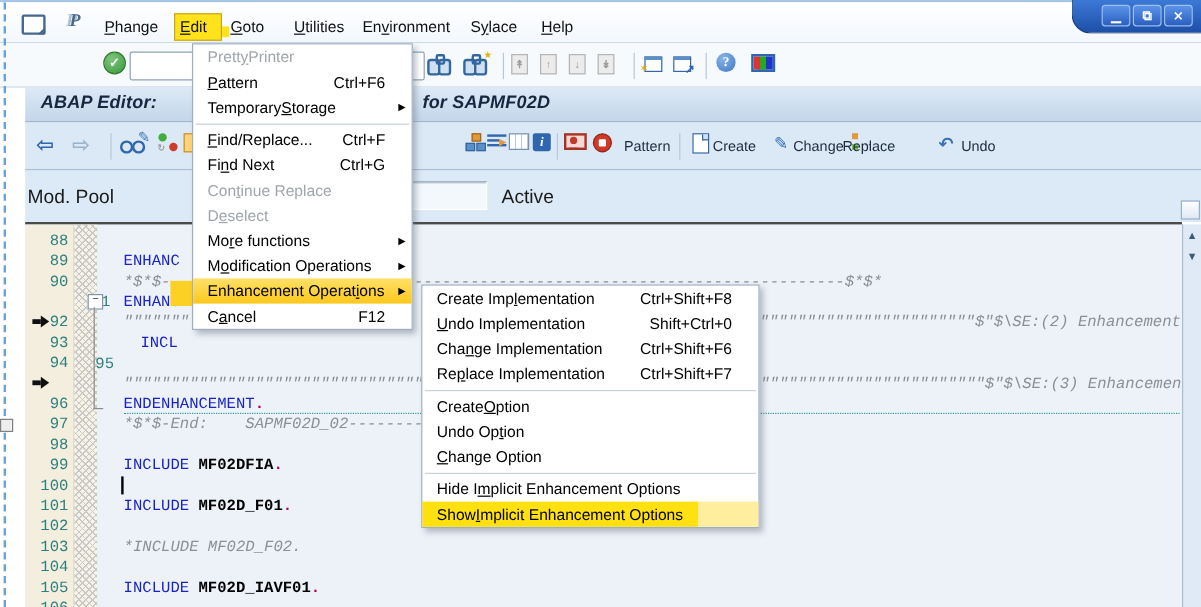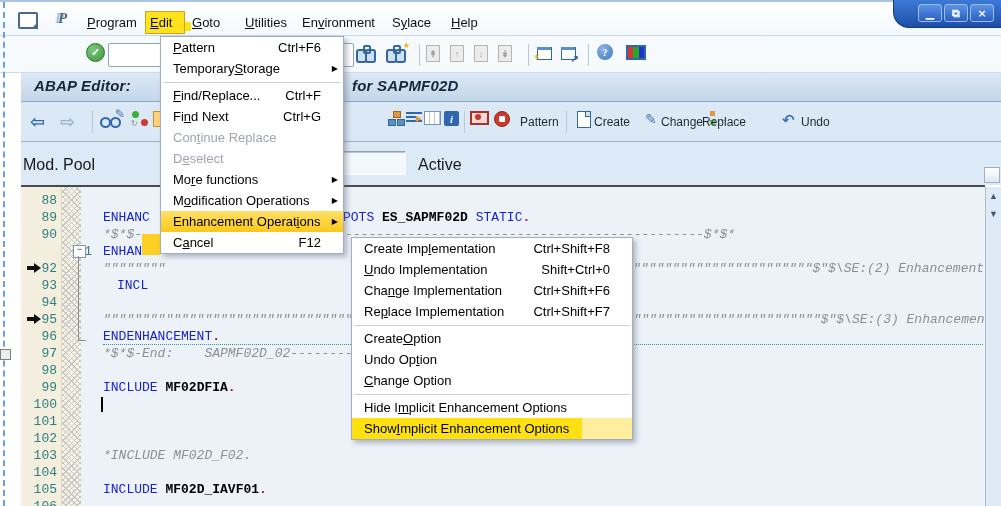--- a/index.html
+++ b/index.html
@@ -81,21 +81,21 @@
 
   <div id="menubar">
       <div class="icn" style="left: 18px; top: 10px;">
         <span style="position:relative;width:16px;height:13px;border:2px solid #47698e;border-radius:2px;background:#fff">
           <span style="position:absolute;right:-2px;bottom:-2px;width:7px;height:7px;background:#47698e;clip-path:polygon(0 100%,100% 0,100% 100%)"></span>
         </span>
       </div>
       <div class="icn" style="left: 58px; top: 8px;">
         <span style="font:italic 700 15px 'Liberation Serif',serif;color:#47698e;text-shadow:-3px 0 0 rgba(71,105,142,.4)">P</span>
       </div>
-      <div class="menu-item" style="left: 87px;"><span class="u">P</span><span>rogram</span></div>
+      <div class="menu-item" style="left: 87px;"><span class="u">P</span><span>hange</span></div>
       <div class="edit-marker" style="left: 145px; top: 9px; width: 38px; height: 21px;"></div>
       <div class="edit-marker-nub" style="left: 182px; top: 20px; width: 9px; height: 9px;"></div>
       <div class="menu-item" style="left: 150px;"><span class="u">E</span><span>dit</span></div>
       <div class="menu-item" style="left: 192px;"><span class="u">G</span><span>oto</span></div>
       <div class="menu-item" style="left: 245px;"><span class="u">U</span><span>tilities</span></div>
       <div class="menu-item" style="left: 302px;"><span>En</span><span class="u">v</span><span>ironment</span></div>
       <div class="menu-item" style="left: 392px;"><span>S</span><span class="u">y</span><span>lace</span></div>
       <div class="menu-item" style="left: 451px;"><span class="u">H</span><span>elp</span></div>
     </div>
   <div id="toolbar">
@@ -254,70 +254,75 @@
     <span class="lbl" style="left:397px">Active</span>
     <div class="splitbtn"></div>
   </div>
 
   <div id="code-layer">
       <div class="gutterbg"></div>
       <div class="hatch"></div>
       <div class="lnum" style="top: 5px;">88</div>
       <div class="lnum" style="top: 22px;">89</div>
       <div class="codefrag" style="left: 82px; top: 22px;"><span class="kw">ENHANC</span></div>
-      <div class="codefrag" style="left: 322px; top: 22px;"><span class="kw">POTS </span><span class="id">ES_SAPMF02D </span><span class="kw">STATIC</span><span class="dot">.</span></div>
       <div class="lnum" style="top: 39px;">90</div>
       <div class="codefrag" style="left: 82px; top: 39px;"><span class="cm">*$*$-.</span></div>
       <div class="codefrag cm" style="left: 324px; top: 39px;">----------------------------------------------$*$*</div>
       <div class="lnum" style="top: 56px; padding-left: 35px;">91</div>
       <div class="foldbox" style="left: 52px; top: 58px;">−</div>
       <div class="foldline" style="left: 57px; top: 69px; height: 84px;"></div>
       <div class="codefrag" style="left: 82px; top: 56px;"><span class="kw">ENHANC</span></div>
       <div class="lnum" style="top: 73px;">92</div>
       <div class="garrow" style="left: 6px; top: 76px;">
         <i></i>
         <b></b>
       </div>
       <div class="codefrag cm" style="left: 82px; top: 73px;">""""""""</div>
       <div class="codefrag cm" style="left: 612px; top: 73px;">"""""""""""""""""""""""$"$\SE:(2) Enhancement</div>
       <div class="lnum" style="top: 90px;">93</div>
       <div class="codefrag" style="left: 96px; top: 90px;"><span class="kw">INCL</span></div>
       <div class="lnum" style="top: 107px;">94</div>
-      <div class="lnum" style="top: 124px;">95</div>
+      <div class="lnum" style="top: 108px; padding-left: 38px;">95</div>
       <div class="garrow" style="left: 6px; top: 127px;">
         <i></i>
         <b></b>
       </div>
       <div class="codefrag cm" style="left: 82px; top: 124px;">""""""""""""""""""""""""""""""""""""""""""""""""""""""""""""""""""""""""""""""""""""""""""""$"$\SE:(3) Enhancement</div>
       <div class="lnum" style="top: 141px;">96</div>
       <div class="dotline" style="left: 82px; top: 157px; width: 880px;"></div>
       <div class="codefrag" style="left: 82px; top: 141px;"><span class="kw">ENDENHANCEMENT</span><span class="dot">.</span></div>
       <div class="lnum" style="top: 158px;">97</div>
       <div class="codefrag cm" style="left: 82px; top: 158px;">*$*$-End:    SAPMF02D_02----------------------------------------</div>
       <div class="lnum" style="top: 175px;">98</div>
       <div class="lnum" style="top: 192px;">99</div>
       <div class="codefrag" style="left: 82px; top: 192px;"><span class="kw">INCLUDE </span><span class="id">MF02DFIA</span><span class="dot">.</span></div>
       <div class="lnum" style="top: 209px;">100</div>
       <div class="cursor" style="left: 80px; top: 210px;"></div>
       <div class="lnum" style="top: 226px;">101</div>
+      <div class="codefrag" style="left: 82px; top: 226px;"><span class="kw">INCLUDE </span><span class="id">MF02D_F01</span><span class="dot">.</span></div>
       <div class="lnum" style="top: 243px;">102</div>
       <div class="lnum" style="top: 260px;">103</div>
       <div class="codefrag" style="left: 82px; top: 260px;"><span class="cm">*INCLUDE MF02D_F02.</span></div>
       <div class="lnum" style="top: 277px;">104</div>
       <div class="lnum" style="top: 294px;">105</div>
       <div class="codefrag" style="left: 82px; top: 294px;"><span class="kw">INCLUDE </span><span class="id">MF02D_IAVF01</span><span class="dot">.</span></div>
       <div class="lnum" style="top: 311px;">106</div>
     </div>
   <div id="scrollcol">
       <span class="sc-arrow" style="top: 4px;">▲</span>
       <span class="sc-arrow" style="top: 22px;">▼</span>
     </div>
 
   <div id="enh-nub"></div>
   <div id="edit-menu" class="menu-panel">
+      <div class="mi dis">
+        <span>Prett</span>
+        <span class="u">y</span>
+        <span> Printer</span>
+      </div>
       <div class="mi">
         <span class="u">P</span>
         <span>attern</span>
         <span class="sc">Ctrl+F6</span>
       </div>
       <div class="mi">
         <span>Temporary </span>
         <span class="u">S</span>
         <span>torage</span>
         <span class="arr">▶</span>

